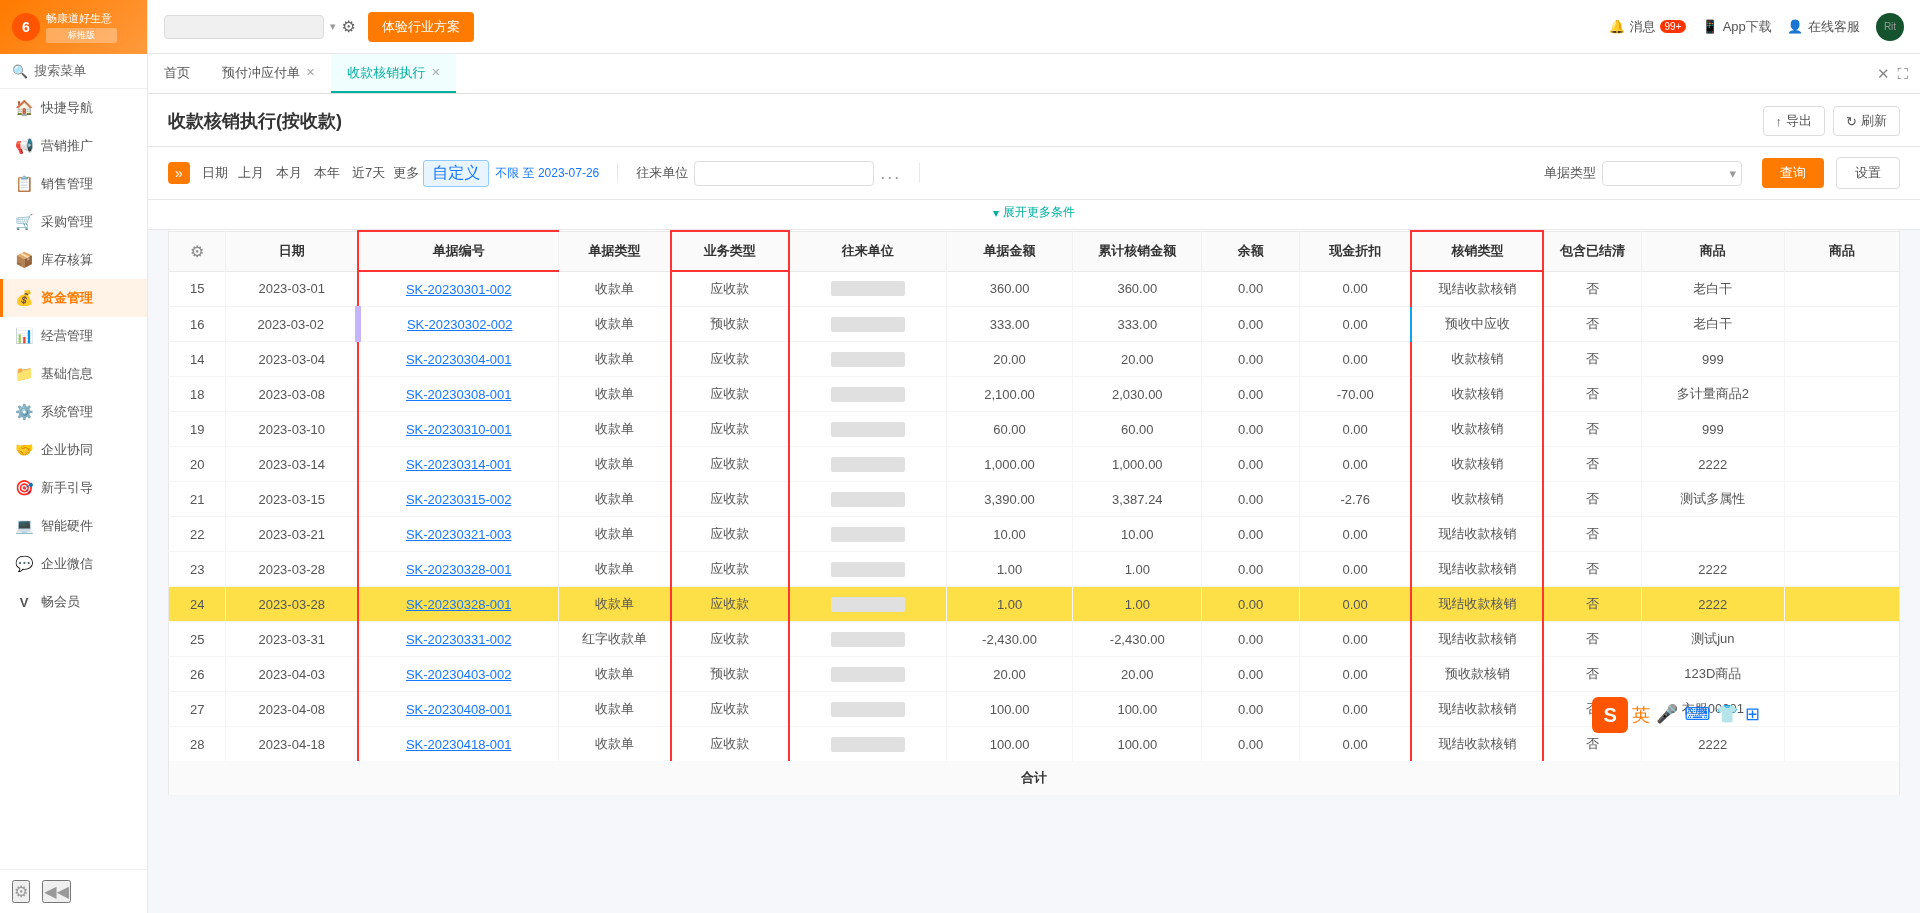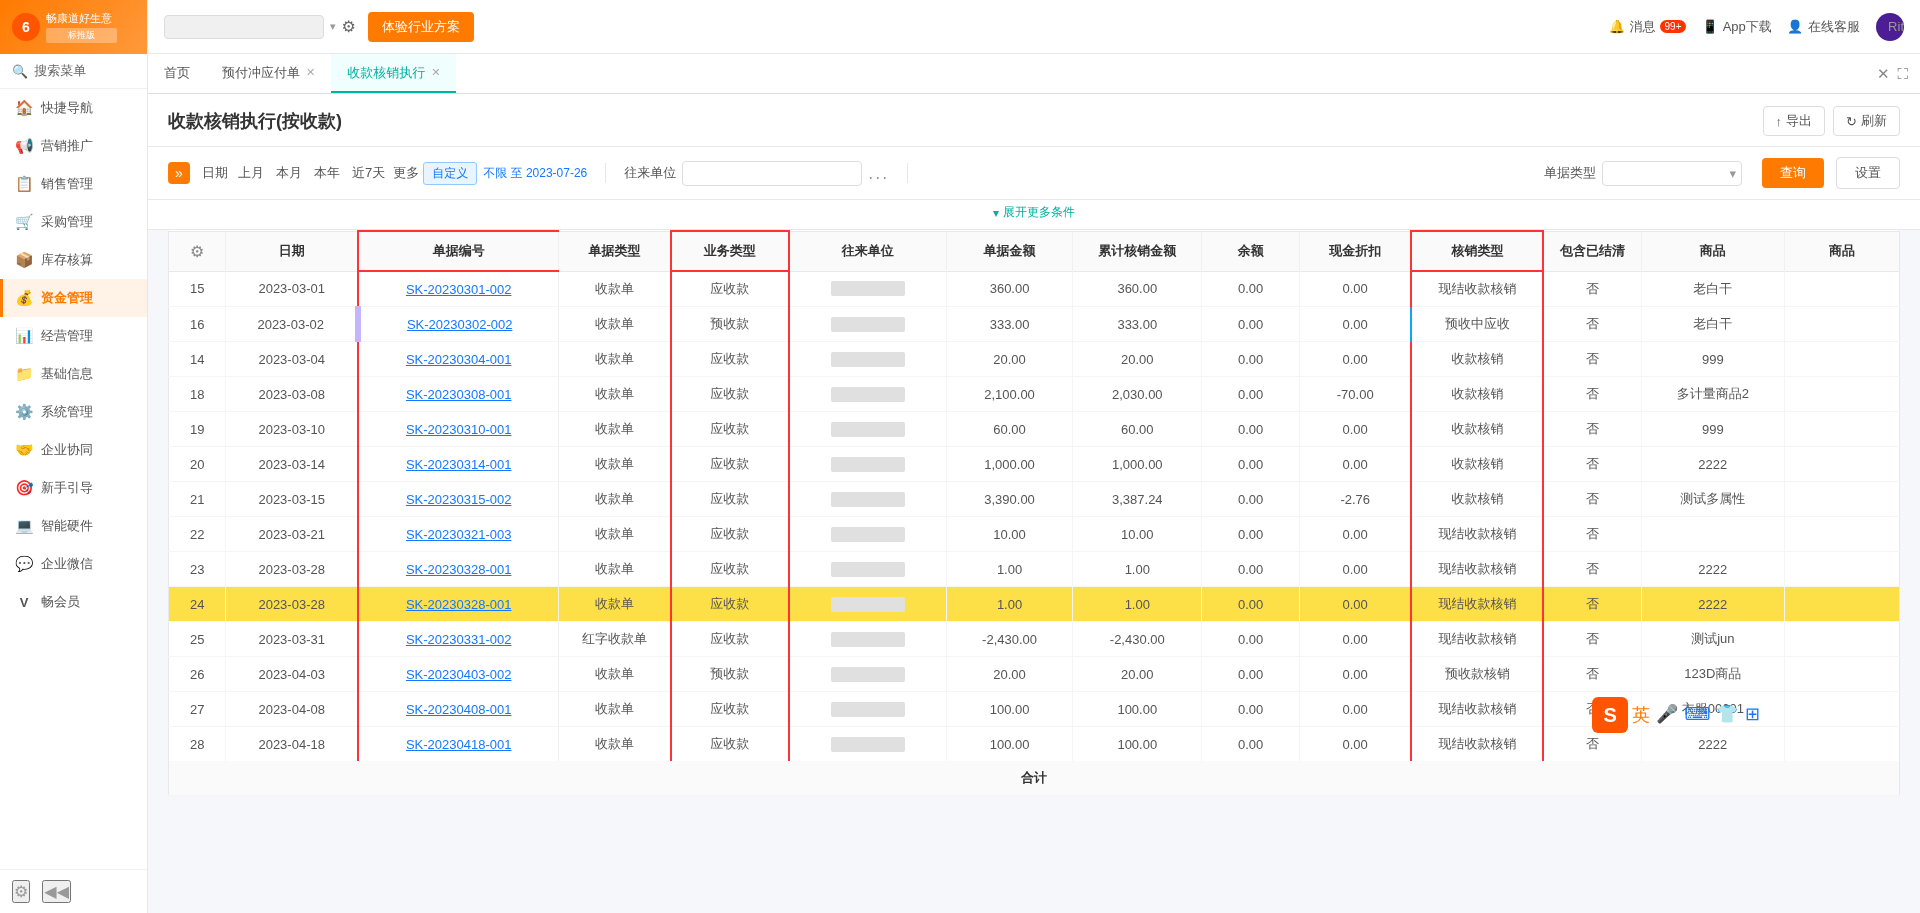--- a/index.html
+++ b/index.html
@@ -97,22 +97,22 @@
       background: #ff3300; color: #fff; border-radius: 10px;
       padding: 1px 5px; font-size: 10px;
     }
     .topbar-right .app-item {
       display: flex; align-items: center; gap: 4px; color: #555; cursor: pointer; font-size: 13px;
     }
     .topbar-right .service-item {
       display: flex; align-items: center; gap: 4px; color: #555; cursor: pointer; font-size: 13px;
     }
     .topbar-right .user-avatar {
-      width: 28px; height: 28px; background: #4c1d95; border-radius: 50%;
-      display: flex; align-items: center; justify-content: flex-end; font-size: 13px; color: #999;
+      width: 28px; height: 28px; background: #14532d; border-radius: 50%;
+      display: flex; align-items: center; justify-content: center; font-size: 10px; color: #999;
     }
 
     
     .tabbar {
       background: #fff;
       border-bottom: 1px solid #e0e0e0;
       display: flex;
       align-items: center;
       padding: 0;
       height: 40px;
@@ -215,21 +215,21 @@
     .filter-label { color: #555; font-size: 13px; white-space: nowrap; }
     .filter-date-links {
       display: flex; gap: 4px; align-items: center;
     }
     .date-link {
       color: #555; cursor: pointer; font-size: 13px; padding: 2px 4px;
     }
     .date-more { color: #555; cursor: pointer; font-size: 13px; }
     .custom-date-btn {
       background: #e8f5ff; border: 1px solid #91caff; color: #1677ff;
-      padding: 2px 8px; border-radius: 3px; font-size: 12px; cursor: pointer;
+      padding: 2px 8px; border-radius: 3px; font-size: 16px; cursor: pointer;
     }
     .date-range-text { color: #1677ff; font-size: 12px; }
     .filter-separator { width: 1px; height: 20px; background: #e8e8e8; margin: 0 6px; }
     .filter-input-group {
       display: flex; align-items: center; gap: 6px;
     }
     .filter-input {
       border: 1px solid #ddd; border-radius: 4px; padding: 4px 8px;
       font-size: 13px; width: 200px; color: #999;
     }

